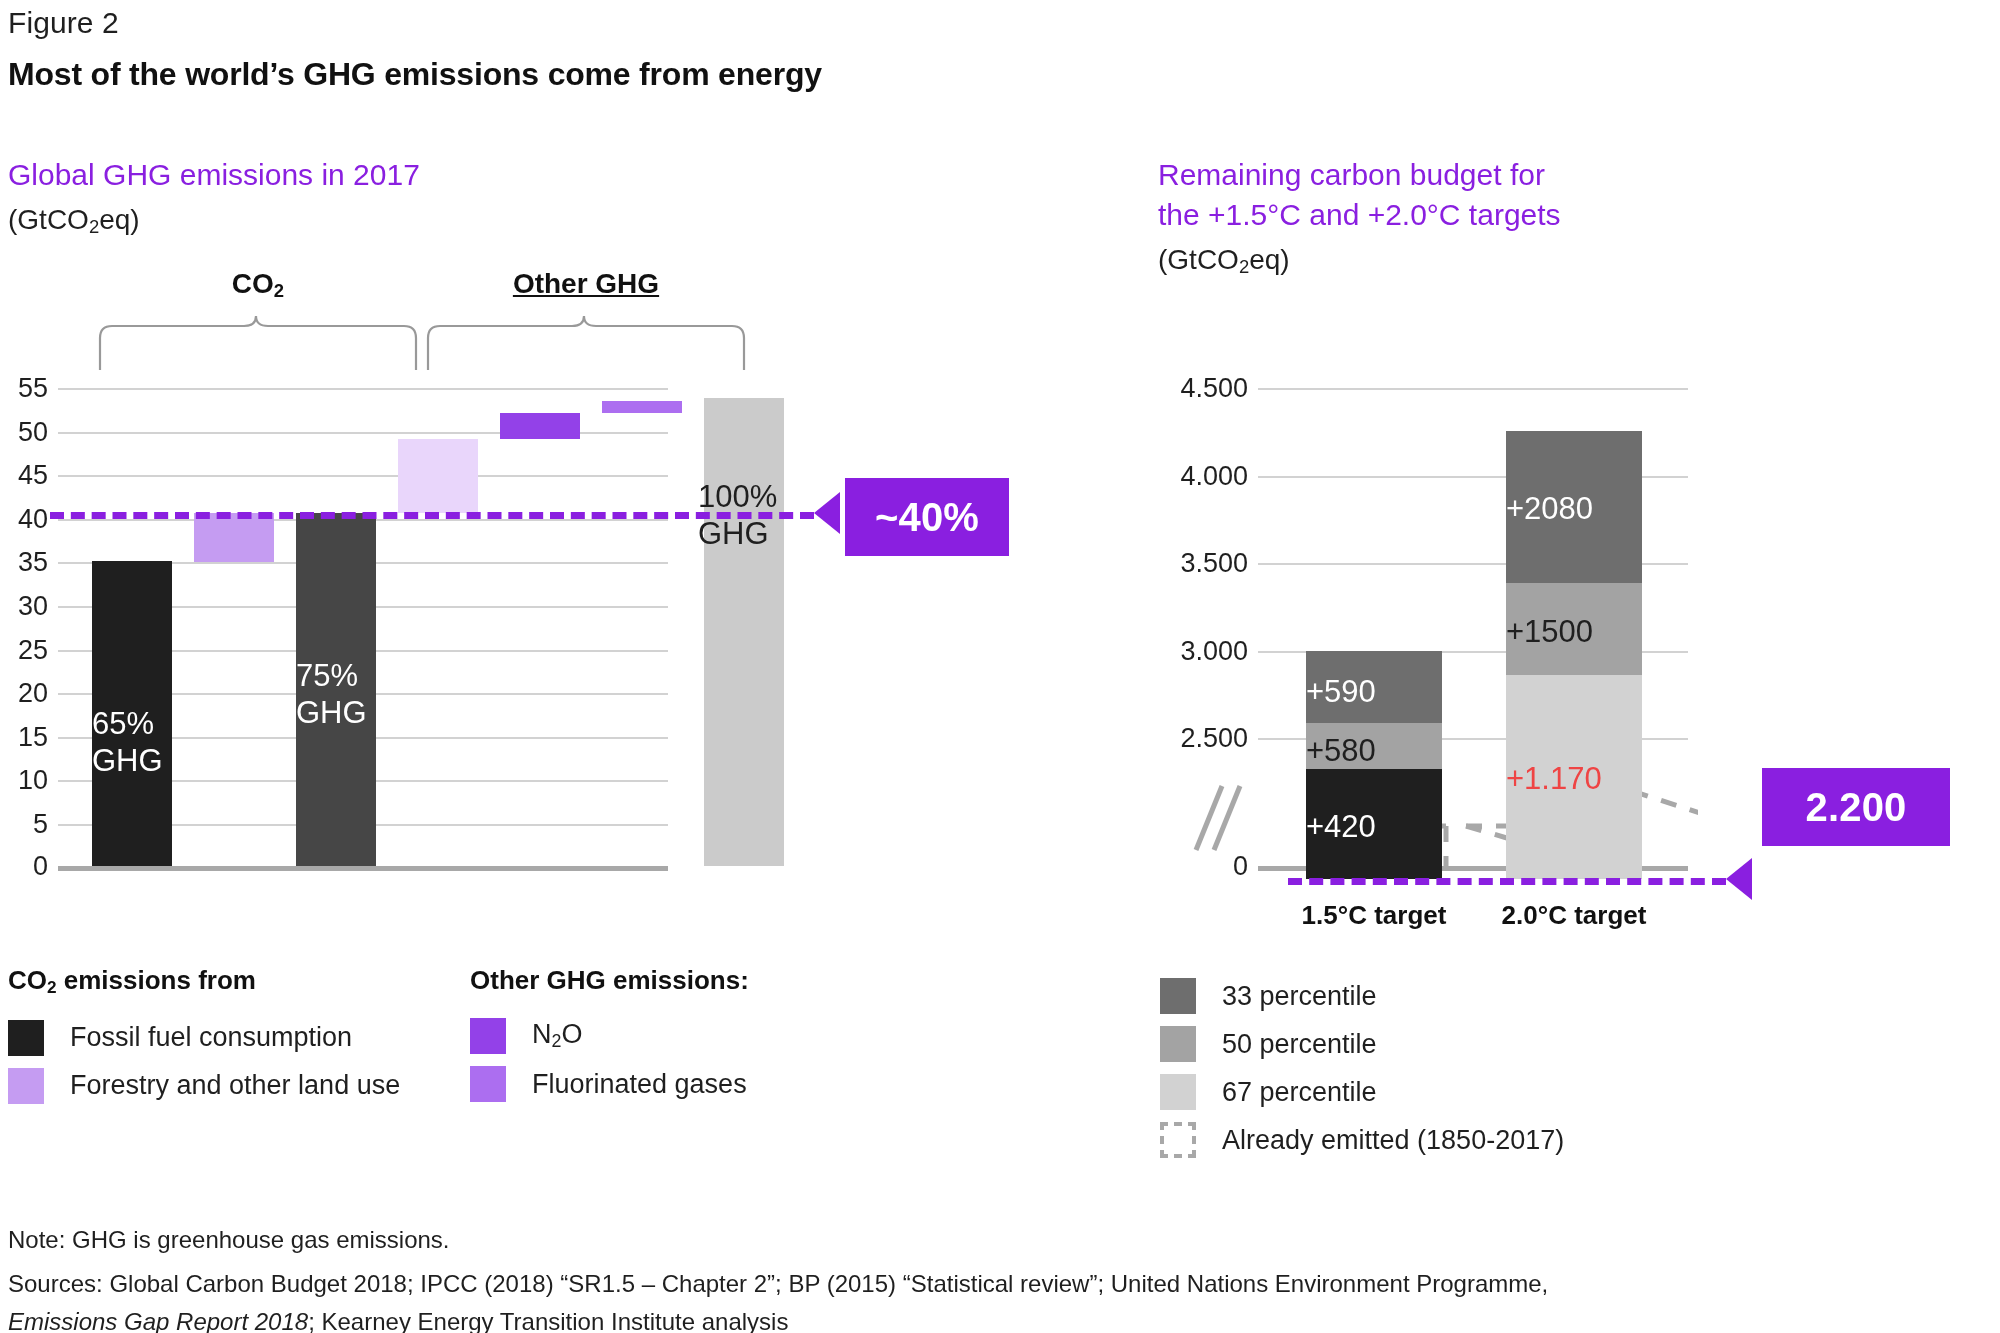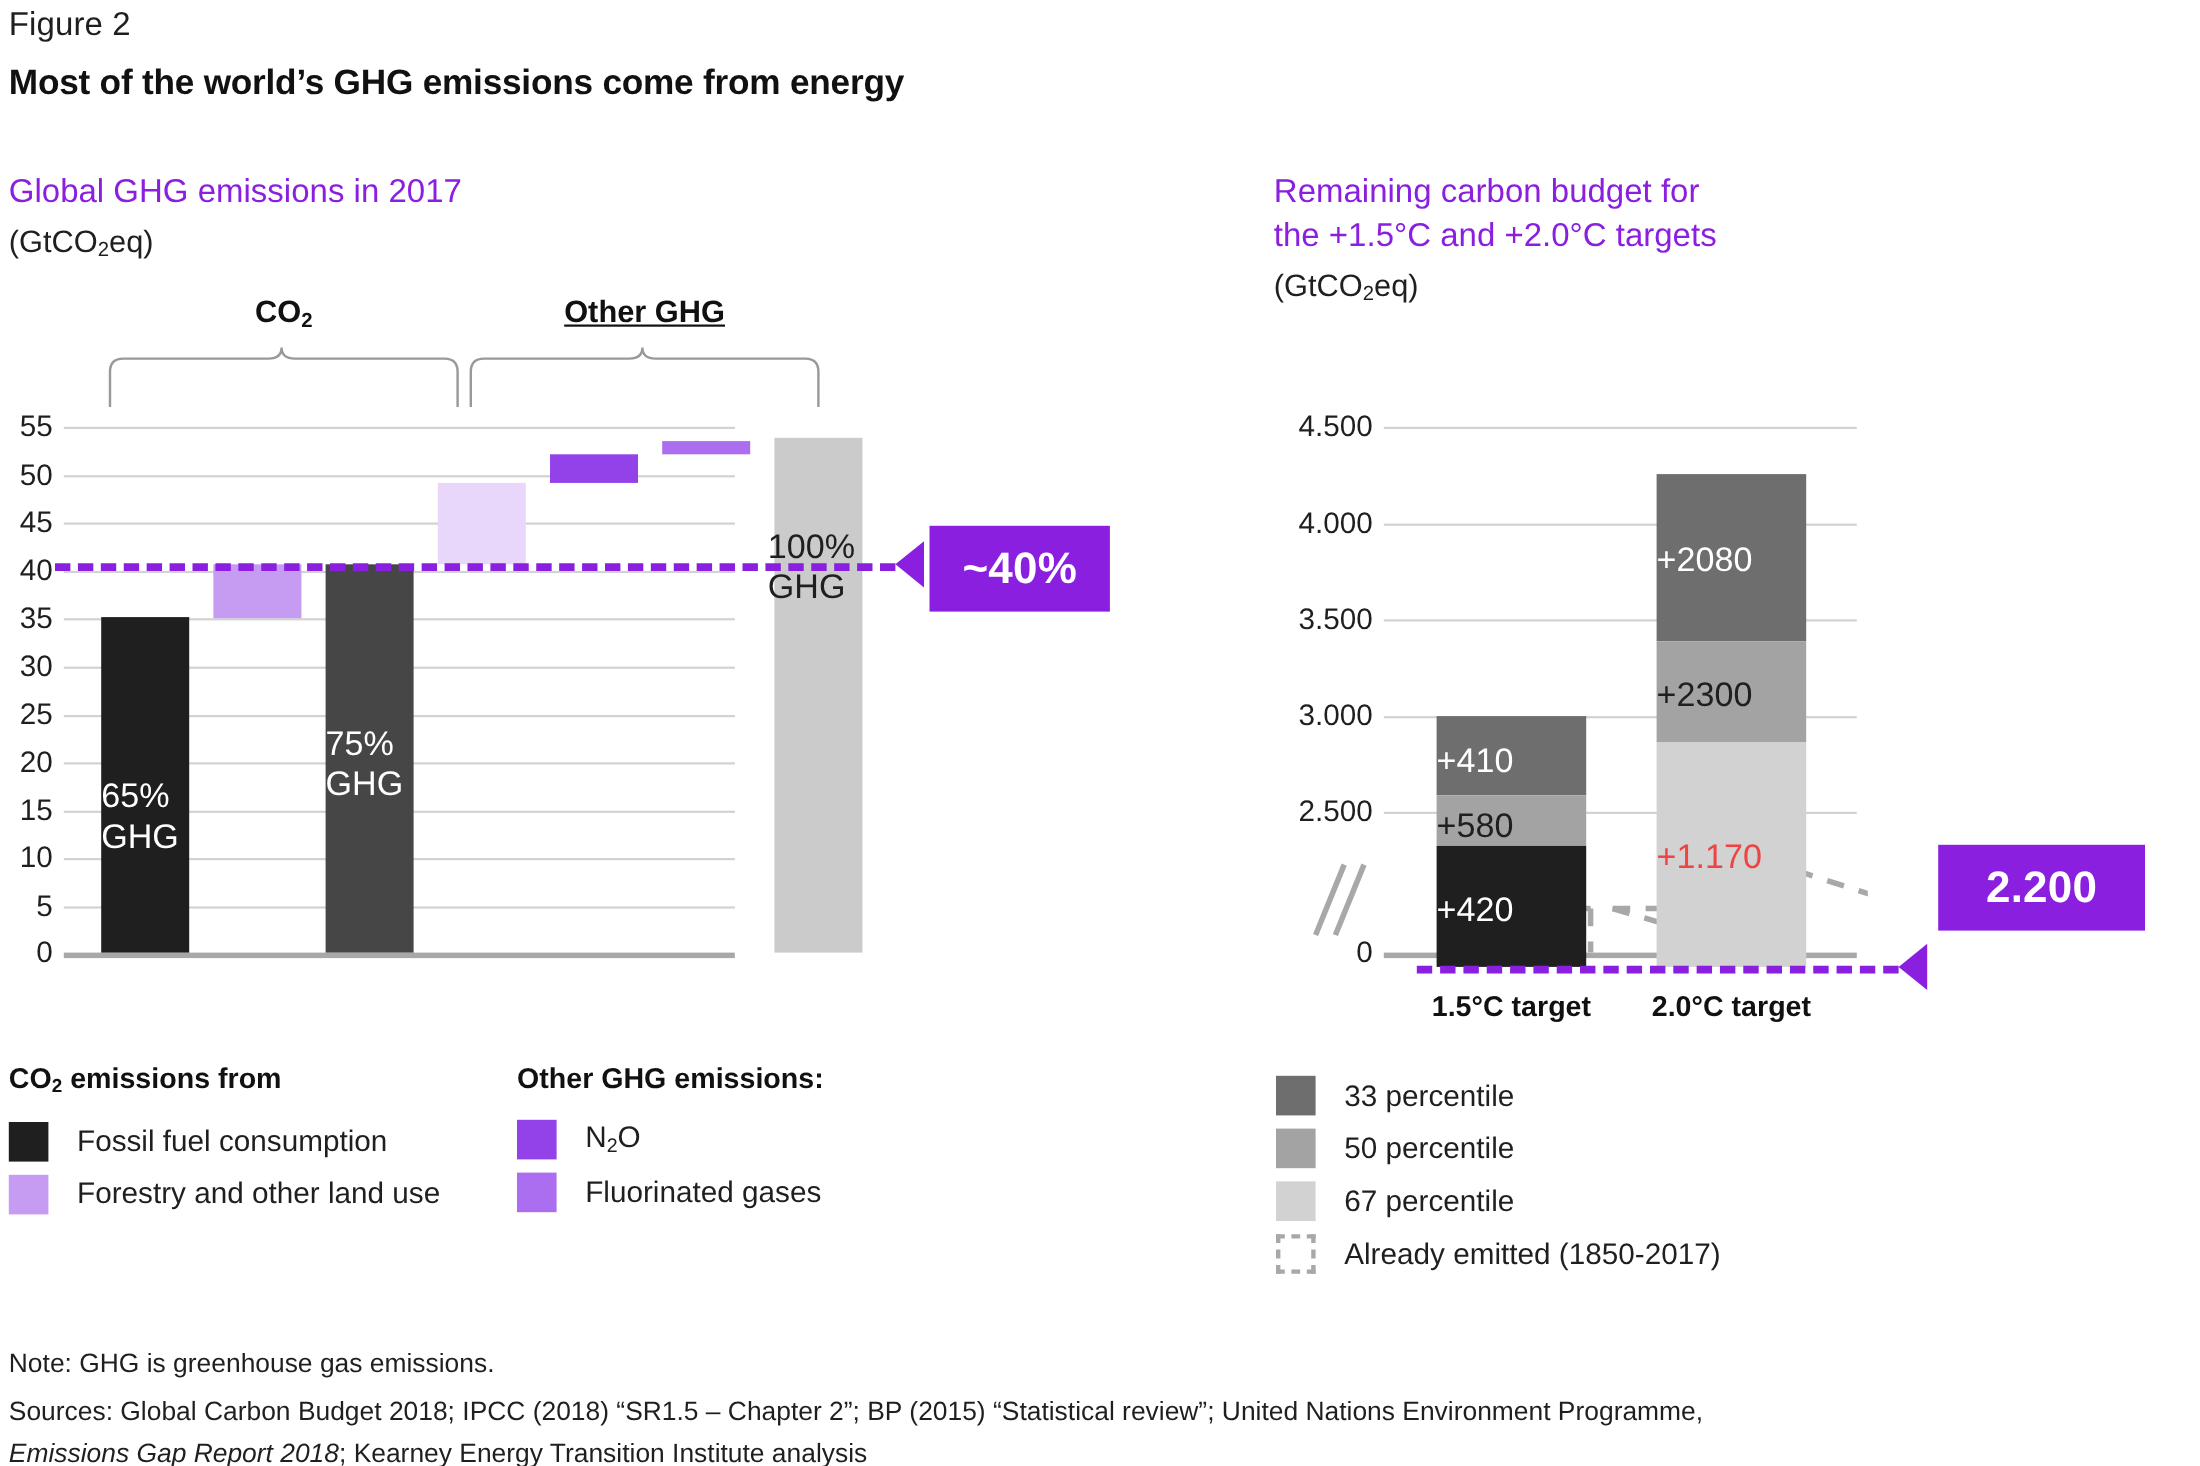--- a/index.html
+++ b/index.html
@@ -206,33 +206,33 @@
         <path d="M62,46 L198,86"></path>
         <path d="M200,2 L200,46" transform="translate(156,0)"></path>
         <path d="M200,46 L336,46" transform="translate(18,0)"></path>
         <path d="M336,46 L336,86" transform="translate(18,0)"></path>
         <path d="M200,2 L336,46" transform="translate(156,0)"></path>
         <path d="M218,46 L354,86"></path>
       </g>
     </svg>
 
     <div class="bar" style="left:48px; top:351px; width:136px; height:72px; background:#6e6e6e;"></div>
-    <div class="barlabel" style="left:48px; top:373px; width:136px; color:#ffffff;">+410</div>
+    <div class="barlabel" style="left:48px; top:373px; width:136px; color:#ffffff;">+590</div>
 
     <div class="bar" style="left:48px; top:423px; width:136px; height:46px; background:#a3a3a3;"></div>
     <div class="barlabel" style="left:48px; top:432px; width:136px; color:#1f1f1f;">+580</div>
 
     <div class="bar" style="left:48px; top:469px; width:136px; height:110px; background:#1f1f1f;"></div>
     <div class="barlabel" style="left:48px; top:508px; width:136px; color:#ffffff;">+420</div>
 
     <div class="bar" style="left:248px; top:131px; width:136px; height:152px; background:#6e6e6e;"></div>
     <div class="barlabel" style="left:248px; top:190px; width:136px; color:#ffffff;">+2080</div>
 
     <div class="bar" style="left:248px; top:283px; width:136px; height:92px; background:#a3a3a3;"></div>
-    <div class="barlabel" style="left:248px; top:313px; width:136px; color:#1f1f1f;">+2300</div>
+    <div class="barlabel" style="left:248px; top:313px; width:136px; color:#1f1f1f;">+1500</div>
 
     <div class="bar" style="left:248px; top:375px; width:136px; height:204px; background:#d2d2d2;"></div>
     <div class="barlabel" style="left:248px; top:460px; width:136px; color:#ef4444;">+1.170</div>
 
     <div class="refline" style="left:30px; top:578px; width:438px;"></div>
     <div class="ref-arrow" style="left:468px; top:558px;"></div>
 
     <div class="xcat" style="left:28px;  top:600px; width:176px;">1.5°C target</div>
     <div class="xcat" style="left:228px; top:600px; width:176px;">2.0°C target</div>
   </div>

